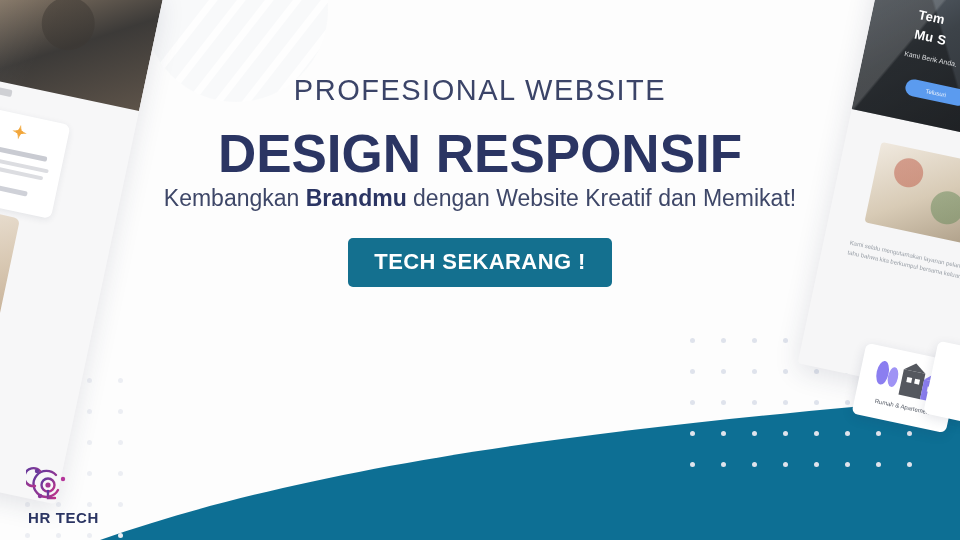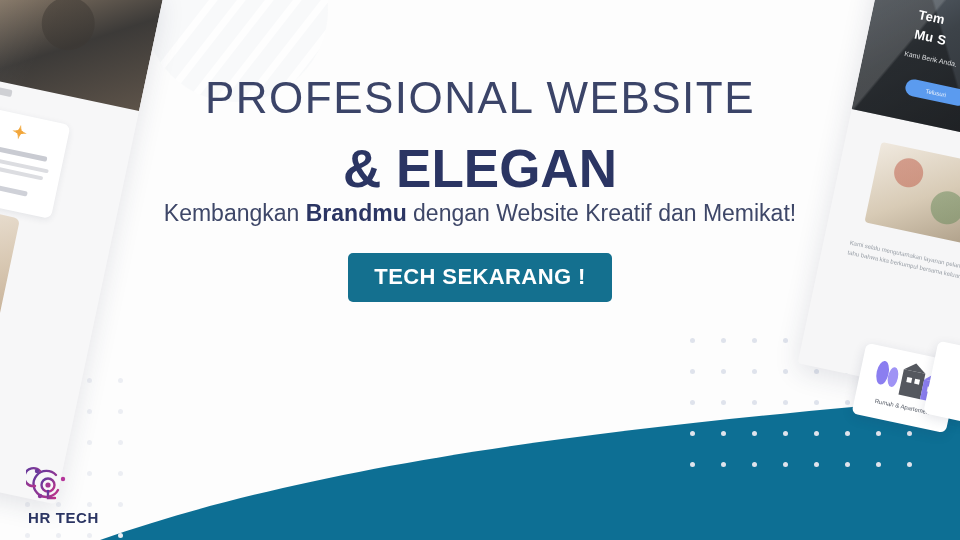--- a/index.html
+++ b/index.html
@@ -112,21 +112,21 @@
   }
   .cp-art { position:absolute; left:22px; top:10px; width:36px; height:52px; }
 
   
   .content {
     position:absolute; left:0; top:0; width:960px; height:540px;
     display:flex; flex-direction:column; align-items:center;
     padding-top:76px;
   }
   .eyebrow {
-    font-size:44px; letter-spacing:1.5px; color:#3b4468; font-weight:400;
+    font-size:29px; letter-spacing:1.5px; color:#3b4468; font-weight:400;
     line-height:1; margin-bottom:20px;
   }
   .h-main {
     font-size:53px; font-weight:bold; color:#2b3563; letter-spacing:0px;
     line-height:1.08; text-align:center;
   }
   .h-main .l2 { display:block; }
   .sub {
     font-size:23px; color:#3e4768; text-align:center;
     line-height:1.45; font-weight:400; max-width:700px;
@@ -294,21 +294,21 @@
       <circle cx="18" cy="9" r="6" fill="#6e7480"></circle>
       <rect x="11" y="16" width="14" height="20" rx="4" fill="#7a8190"></rect>
       <rect x="13" y="35" width="4" height="14" fill="#5d636e"></rect>
       <rect x="20" y="35" width="4" height="14" fill="#5d636e"></rect>
     </svg>
   </div>
 
   <div class="content">
     <div class="eyebrow">PROFESIONAL WEBSITE</div>
     <div class="h-main">
-      <span class="l2">&amp; ELEGAN</span>
+      <span class="l1">DESIGN RESPONSIF</span>
     </div>
     <div class="sub">
       <span>Kembangkan </span><b>Brandmu</b><span> dengan Website Kreatif dan Memikat!</span>
     </div>
     <button class="cta">TECH SEKARANG !</button>
   </div>
 
   <div class="logo">
     <svg class="logo-mark" viewBox="0 0 44 42">
       <g fill="none" stroke="url(#lg)" stroke-width="2.4" stroke-linecap="round">

